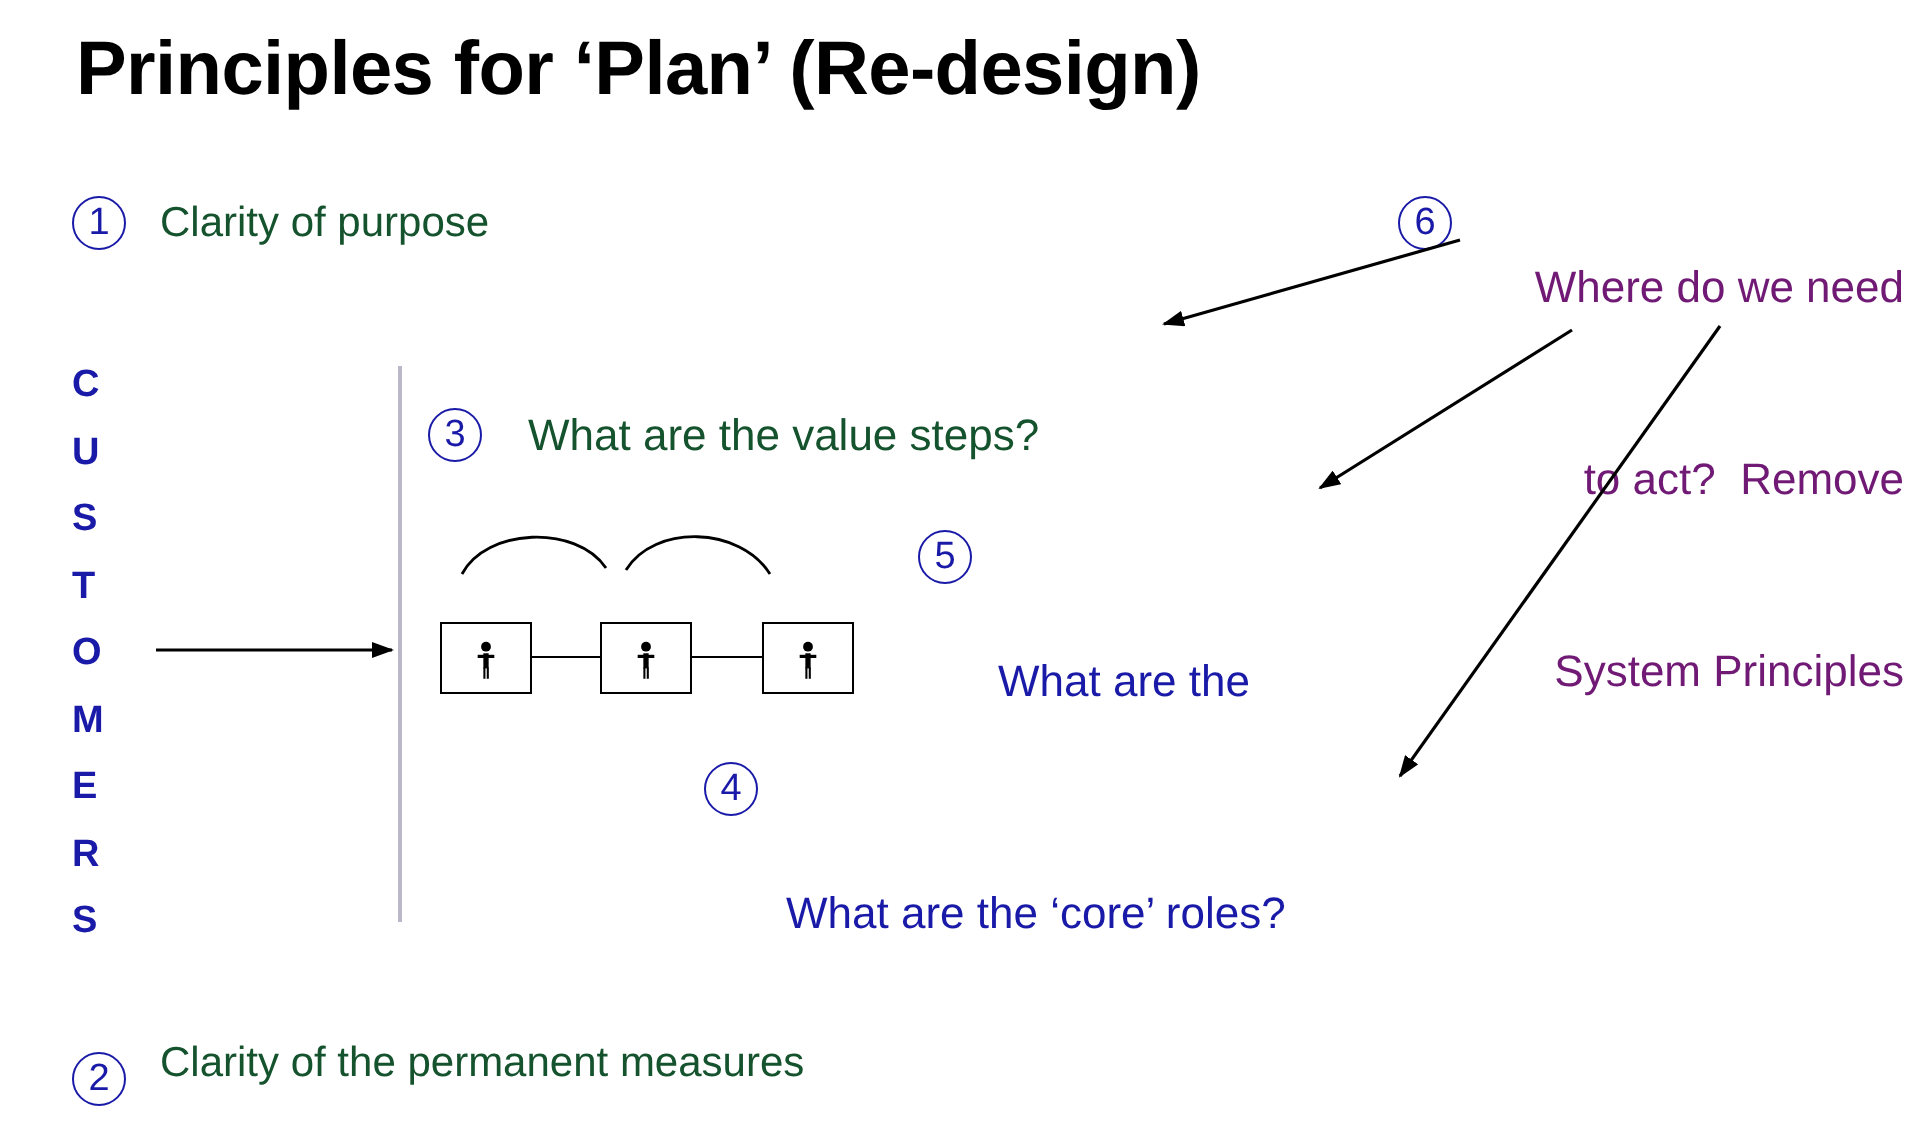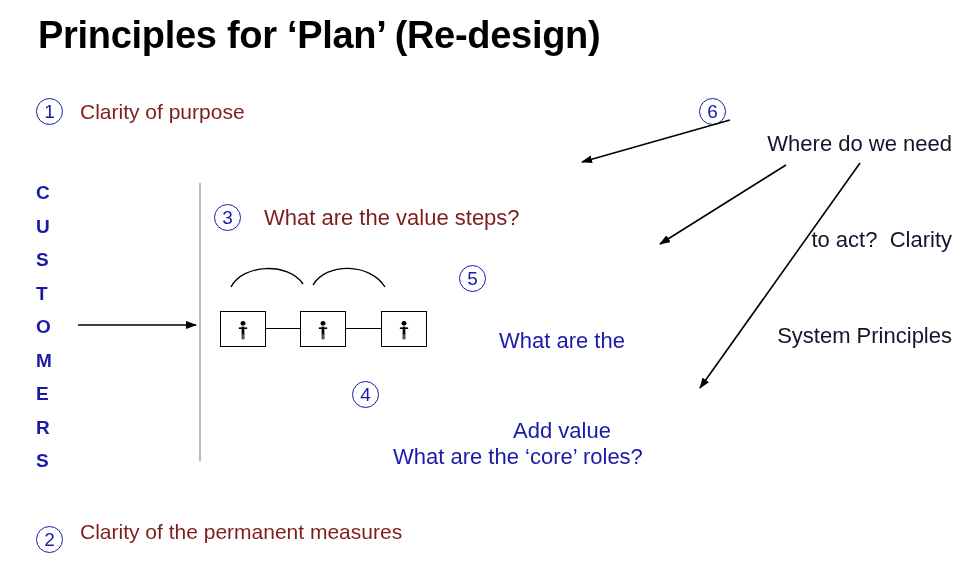--- a/index.html
+++ b/index.html
@@ -35,21 +35,21 @@
     border: 1.6px solid #1a1aa8;
     border-radius: 50%;
     color: #1a1aa8;
     font-size: 19px;
     line-height: 25px;
     text-align: center;
     box-sizing: border-box;
   }
   .bluetext {
     position: absolute;
-    color: #7f1d1d;
+    color: #14532d;
     font-size: 21px;
     white-space: pre;
   }
   .bluetext.big {
     font-size: 22px;
   }
   .customers {
     position: absolute;
     left: 36px;
     top: 176px;
@@ -83,21 +83,21 @@
   svg.overlay {
     position: absolute;
     left: 0;
     top: 0;
     width: 965px;
     height: 574px;
     pointer-events: none;
   }
   .right-block {
     position: absolute;
-    color: #0f172a;
+    color: #701a75;
     font-size: 22px;
     line-height: 32px;
     text-align: right;
     white-space: pre;
   }
   .mid-block {
     position: absolute;
     color: #1a1aa8;
     font-size: 22px;
     line-height: 30px;
@@ -118,35 +118,34 @@
 <div id="slide">
 
   <div class="title">Principles for ‘Plan’ (Re-design)</div>
 
   <div class="numcircle" style="left:36px; top:98px;">1</div>
   <div class="bluetext" style="left:80px; top:100px;">Clarity of purpose</div>
 
   <div class="numcircle" style="left:699px; top:98px;">6</div>
   <div class="right-block" style="left:660px; top:64px; width:292px;">
     <div>Where do we need</div>
-    <div>to act?  Clarity</div>
+    <div>to act?  Remove</div>
     <div>System Principles</div>
   </div>
 
   <div class="customers">C<br>U<br>S<br>T<br>O<br>M<br>E<br>R<br>S</div>
 
   <div class="vrule"></div>
 
   <div class="numcircle" style="left:214px; top:204px;">3</div>
   <div class="bluetext big" style="left:264px; top:205px;">What are the value steps?</div>
 
   <div class="numcircle" style="left:459px; top:265px;">5</div>
   <div class="mid-block" style="left:499px; top:266px;">
     <div>What are the</div>
-    <div style="text-align:center;">Add value</div>
   </div>
 
   <div class="numcircle" style="left:352px; top:381px;">4</div>
   <div class="center-block" style="left:393px; top:382px;">
     <div>What are the ‘core’ roles?</div>
   </div>
 
   <div class="numcircle" style="left:36px; top:526px;">2</div>
   <div class="bluetext" style="left:80px; top:520px;">Clarity of the permanent measures</div>
 

